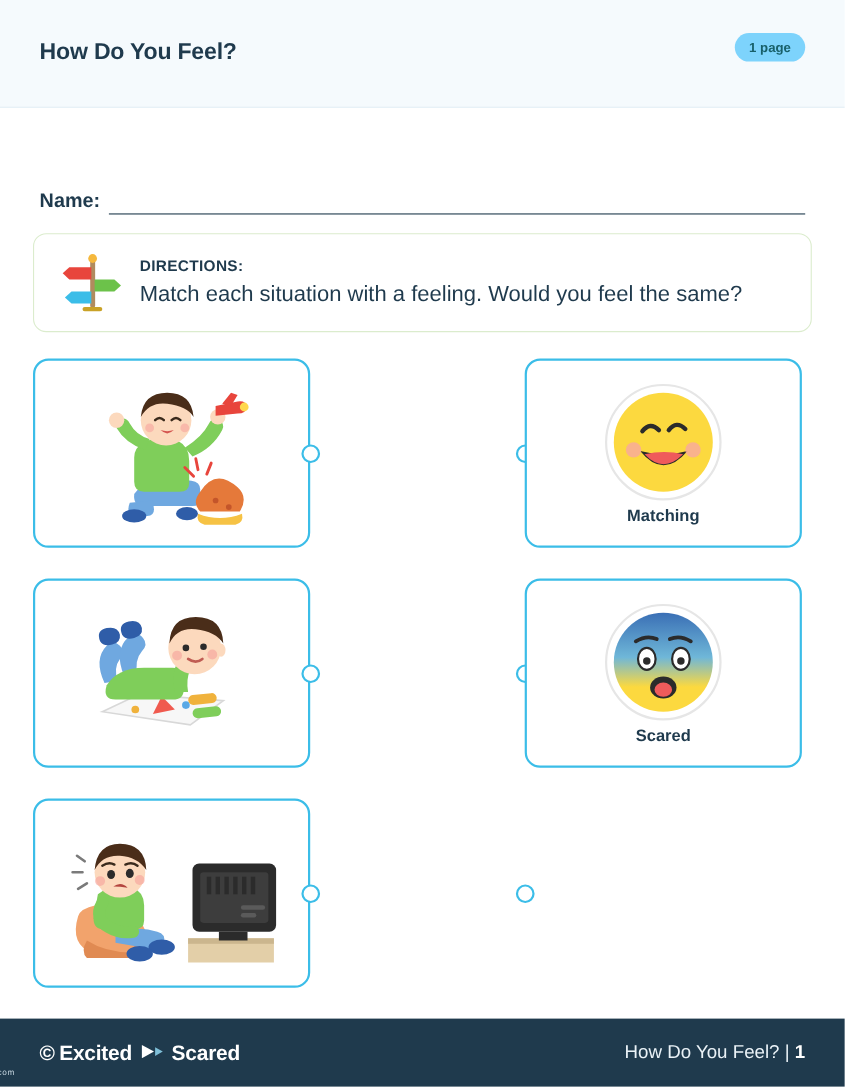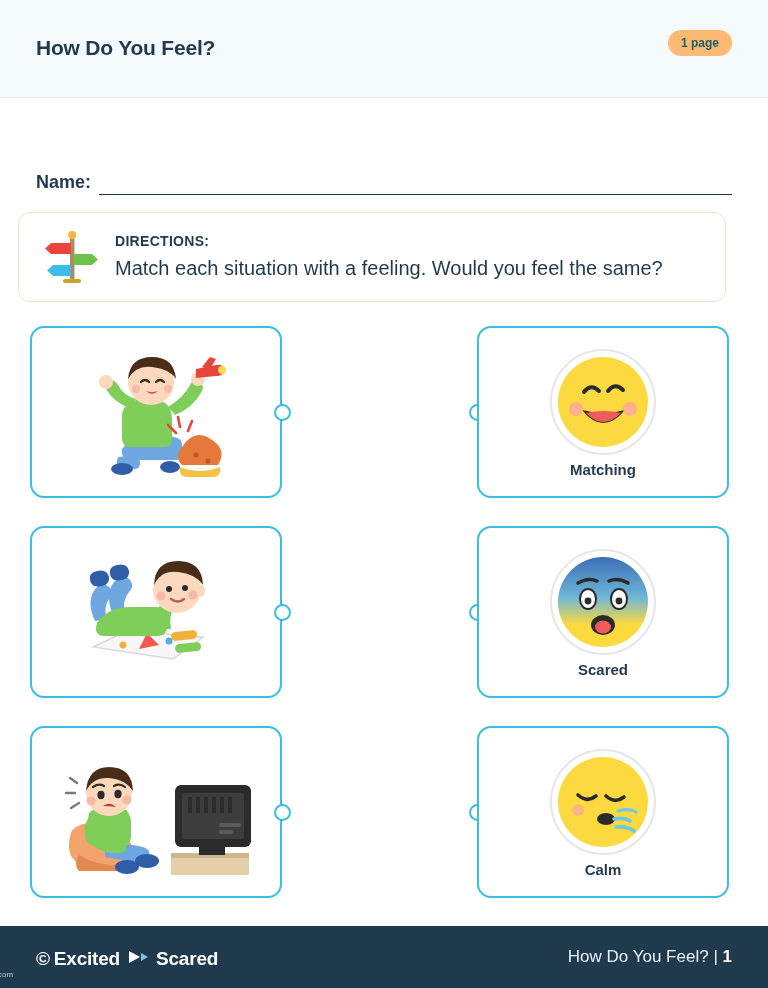--- a/index.html
+++ b/index.html
@@ -39,21 +39,21 @@
     margin-top: 10px;
     font-size: 21px;
     font-weight: bold;
     color: #1f3a4d;
     letter-spacing: -0.2px;
   }
   .pagecount {
     position: absolute;
     right: 36px;
     top: 30px;
-    background: #fdba74;
+    background: #7dd3fc;
     color: #18606a;
     font-size: 12px;
     font-weight: bold;
     padding: 6px 13px;
     border-radius: 13px;
   }
 
   
   .name-row {
     position: absolute;
@@ -72,21 +72,21 @@
   .name-line {
     flex: 1;
     border-bottom: 1.6px solid #1f3a4d;
     height: 18px;
     margin-left: 8px;
   }
 
   
   .directions {
     position: absolute;
-    left: 18px;
+    left: 30px;
     top: 212px;
     width: 708px;
     height: 90px;
     border: 1.4px solid #dbeccd;
     border-radius: 12px;
     background: #ffffff;
     display: flex;
     align-items: center;
     padding: 0 22px;
   }
@@ -389,36 +389,20 @@
           <path d="M65 49 q6 -3 11 1" stroke="#3a2a1c" stroke-width="2.2" fill="none" stroke-linecap="round"></path>
           <path d="M54 69 q7 -5 13 1 q-7 -1 -13 -1z" fill="#b4453f"></path>
           <circle cx="42" cy="64" r="4.5" fill="#f7a8a0" opacity="0.7"></circle>
           <circle cx="78" cy="63" r="4.5" fill="#f7a8a0" opacity="0.7"></circle>
           <path d="M28 46 l-7 -5 M26 56 l-9 0 M30 66 l-8 5" stroke="#7a7a7a" stroke-width="2.4" stroke-linecap="round"></path>
         </svg>
       </div>
     </div>
     <span class="dot left-dot"></span>
     <span class="dot right-dot"></span>
-    <div class="card right">
-      <div class="card-inner">
-        <svg width="110" height="110" viewBox="0 0 110 110">
-          <circle cx="55" cy="55" r="52" fill="none" stroke="#e6e6e6" stroke-width="2"></circle>
-          <circle cx="55" cy="55" r="45" fill="#fcd93f"></circle>
-          <path d="M30 48 q9 8 18 1" stroke="#2b2b2b" stroke-width="3.6" fill="none" stroke-linecap="round"></path>
-          <path d="M58 49 q9 8 18 1" stroke="#2b2b2b" stroke-width="3.6" fill="none" stroke-linecap="round"></path>
-          <ellipse cx="58" cy="72" rx="9" ry="6" fill="#2b2b2b"></ellipse>
-          <path d="M66 72 q10 -2 16 2" stroke="#6fc8e0" stroke-width="3.6" fill="none" stroke-linecap="round"></path>
-          <path d="M68 80 q12 -1 18 4" stroke="#6fc8e0" stroke-width="3.6" fill="none" stroke-linecap="round"></path>
-          <path d="M70 64 q12 -3 18 1" stroke="#6fc8e0" stroke-width="3.2" fill="none" stroke-linecap="round"></path>
-          <circle cx="30" cy="63" r="6" fill="#f7a8a0" opacity="0.7"></circle>
-        </svg>
-        <div class="feeling-label">Calm</div>
-      </div>
-    </div>
   </div>
 
 </div>
 
 <div class="footer">
   <div class="brand">
     <div class="brand-wrap">
       <div class="brand-main">
         <span>©</span>
         <span style="margin-left:4px">Excited</span>

